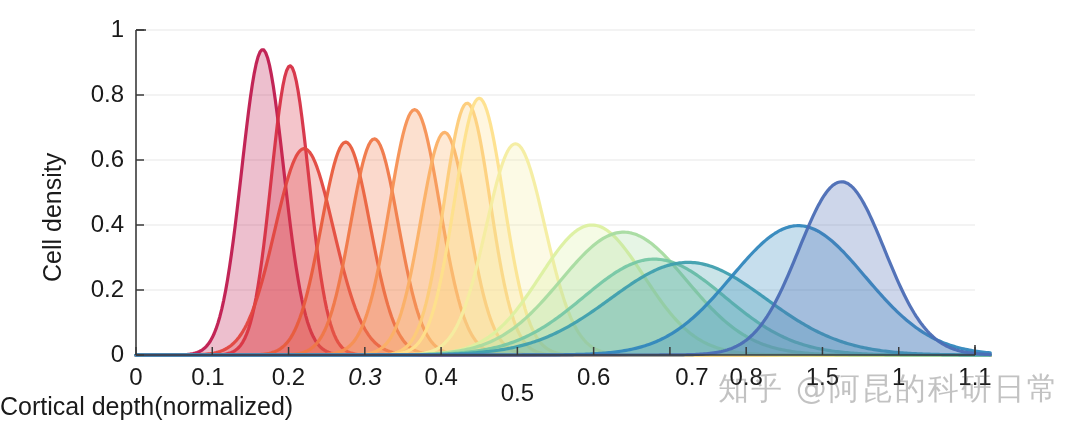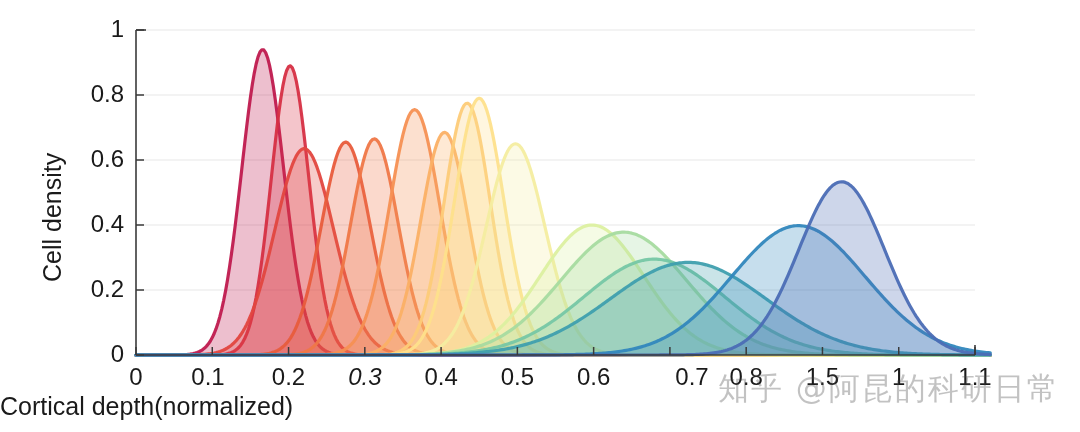--- a/index.html
+++ b/index.html
@@ -103,21 +103,21 @@
       <line x1="136" y1="30" x2="144" y2="30" stroke="#3a3a3a" stroke-width="1.5"></line>
     </g>
 </svg>
 
 <div id="ticklabels">
     <div class="tick-text" style="left: 96px; top: 363px; width: 80px;">0</div>
     <div class="tick-text" style="left: 168px; top: 363px; width: 80px;">0.1</div>
     <div class="tick-text" style="left: 248.545px; top: 363px; width: 80px;">0.2</div>
     <div class="tick-text" style="left: 324.818px; top: 363px; width: 80px; font-style: italic;">0.3</div>
     <div class="tick-text" style="left: 401.091px; top: 363px; width: 80px;">0.4</div>
-    <div class="tick-text" style="left: 477.364px; top: 363px; width: 80px;">0.5</div>
+    <div class="tick-text" style="left: 477.364px; top: 379px; width: 80px;">0.5</div>
     <div class="tick-text" style="left: 553.636px; top: 363px; width: 80px;">0.6</div>
     <div class="tick-text" style="left: 652px; top: 363px; width: 80px;">0.7</div>
     <div class="tick-text" style="left: 706.182px; top: 363px; width: 80px;">0.8</div>
     <div class="tick-text" style="left: 782.455px; top: 363px; width: 80px;">1.5</div>
     <div class="tick-text" style="left: 858.727px; top: 363px; width: 80px;">1</div>
     <div class="tick-text" style="left: 935px; top: 363px; width: 80px;">1.1</div>
     <div class="tick-text" style="left: 44px; top: 340px; width: 80px; text-align: right;">0</div>
     <div class="tick-text" style="left: 44px; top: 275px; width: 80px; text-align: right;">0.2</div>
     <div class="tick-text" style="left: 44px; top: 210px; width: 80px; text-align: right;">0.4</div>
     <div class="tick-text" style="left: 44px; top: 145px; width: 80px; text-align: right;">0.6</div>

